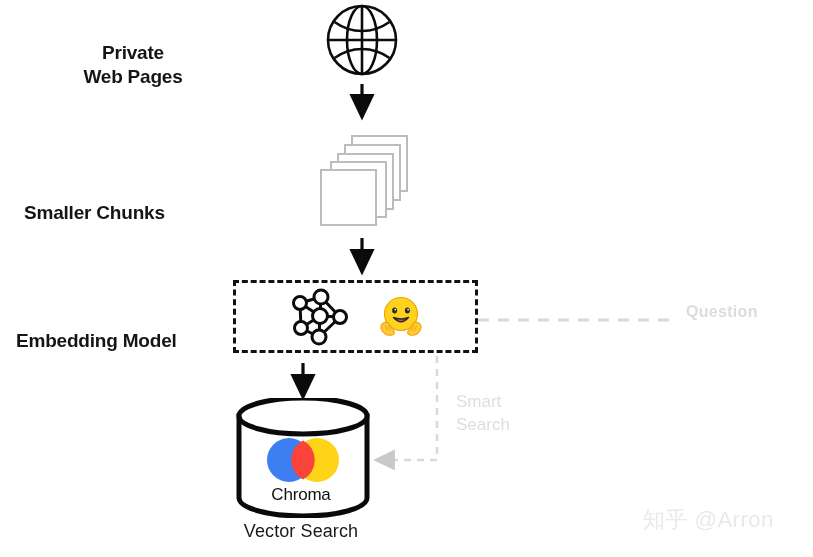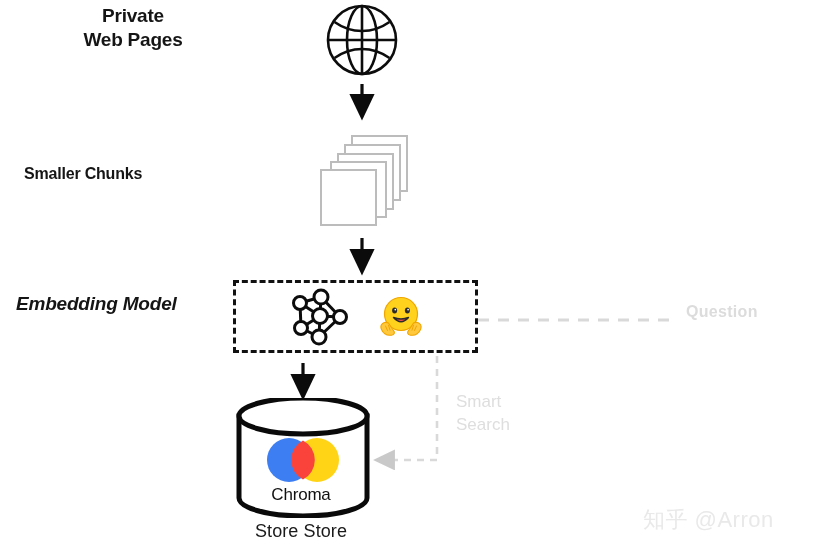--- a/index.html
+++ b/index.html
@@ -21,38 +21,38 @@
     width: 813px;
     height: 557px;
   }
   .lbl {
     position: absolute;
     color: #151515;
     font-weight: bold;
     letter-spacing: -0.2px;
     white-space: pre;
     line-height: 1.25;
+    margin-top: 37px;
   }
   #label-private {
     left: 38px;
     top: 4px;
     width: 190px;
     text-align: center;
     font-size: 19px;
   }
   #label-chunks {
     left: 24px;
     top: 164px;
-    font-size: 16px;
+    font-size: 19px;
   }
   #label-embedding {
     left: 16px;
     top: 292px;
     font-size: 19px;
-    font-style: italic;
   }
   #label-question {
     position: absolute;
     left: 686px;
     top: 303px;
     font-size: 16px;
     font-weight: bold;
     color: #dcdcdc;
     letter-spacing: 0.3px;
   }
@@ -220,14 +220,14 @@
 </svg>
 
 <div class="lbl" id="label-private">Private
 Web Pages</div>
 <div class="lbl" id="label-chunks">Smaller Chunks</div>
 <div class="lbl" id="label-embedding">Embedding Model</div>
 <div id="label-question">Question</div>
 <div id="label-smart-search">Smart
 Search</div>
 <div id="label-chroma">Chroma</div>
-<div id="label-vector-store">Store Store</div>
+<div id="label-vector-store">Vector Search</div>
 <div id="watermark">知乎 @Arron</div>
 
 </body></html>

